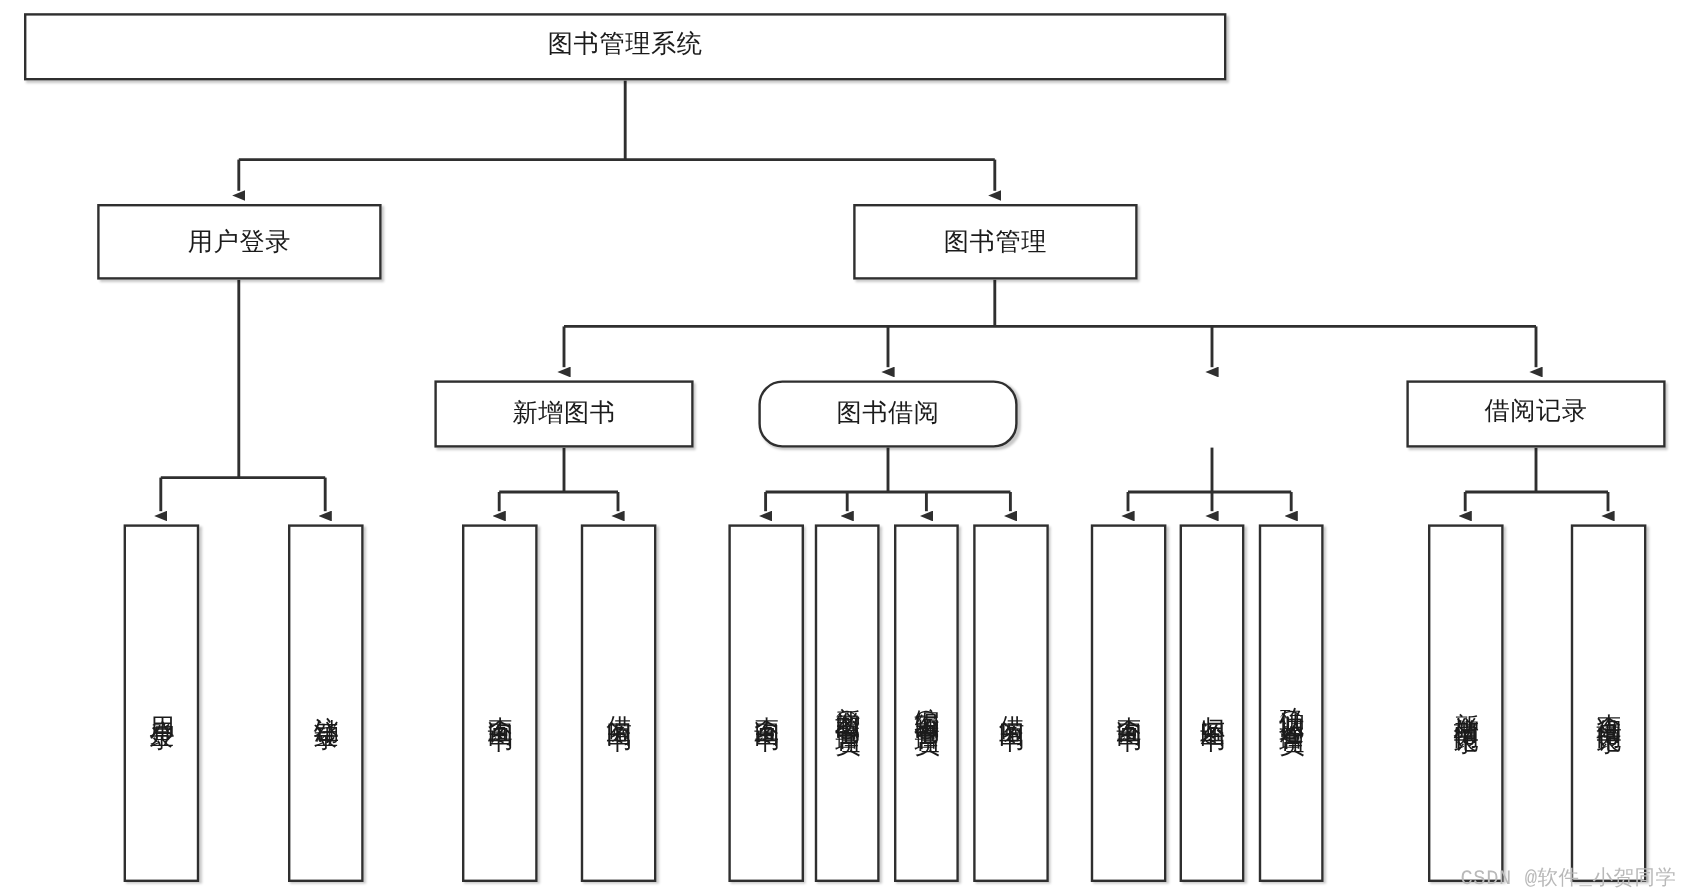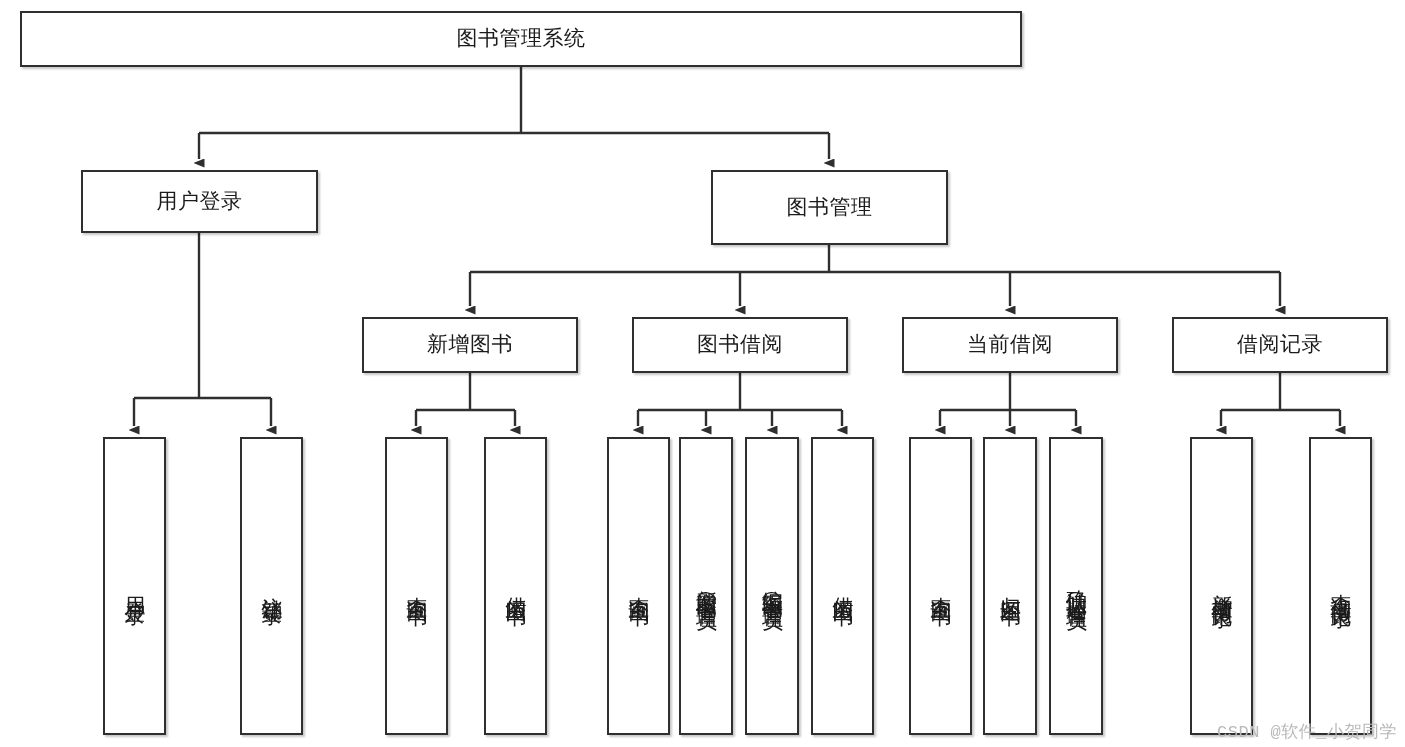--- a/index.html
+++ b/index.html
@@ -110,40 +110,37 @@
         <line x1="940" y1="410" x2="940" y2="426" marker-end="url(#arrowhead)"></line>
         <line x1="1010" y1="410" x2="1010" y2="426" marker-end="url(#arrowhead)"></line>
         <line x1="1076" y1="410" x2="1076" y2="426" marker-end="url(#arrowhead)"></line>
         <line x1="1280" y1="373" x2="1280" y2="410"></line>
         <line x1="1221" y1="410" x2="1340" y2="410"></line>
         <line x1="1221" y1="410" x2="1221" y2="426" marker-end="url(#arrowhead)"></line>
         <line x1="1340" y1="410" x2="1340" y2="426" marker-end="url(#arrowhead)"></line>
       </g>
   </svg>
 
-  <div class="node horiz" style="left: 20px; top: 11px; width: 1002px; height: 56px;">
+  <div class="node horiz" style="left: 20px; top: 11px; width: 1002px; height: 56px; font-family: Liberation Mono, monospace;">
     <span>图书管理系统</span>
   </div>
 
   <div class="node horiz" style="left: 81px; top: 170px; width: 237px; height: 63px;">
       <span>用户登录</span>
     </div>
-    <div class="node horiz" style="left: 711px; top: 170px; width: 237px; height: 75px;">
+    <div class="node horiz" style="left: 711px; top: 170px; width: 237px; height: 63px;">
       <span>图书管理</span>
     </div>
     <div class="node horiz" style="left: 362px; top: 317px; width: 216px; height: 56px;">
       <span>新增图书</span>
     </div>
-    <div class="node horiz" style="left: 632px; top: 317px; width: 216px; height: 56px;">
+    <div class="node horiz" style="left: 632px; top: 317px; width: 216px; height: 56px; border-radius: 20px;">
       <span>图书借阅</span>
     </div>
-    <div class="node horiz" style="left: 902px; top: 317px; width: 216px; height: 56px;">
-      <span>当前借阅</span>
-    </div>
-    <div class="node horiz" style="left: 1172px; top: 317px; width: 216px; height: 56px;">
+    <div class="node horiz" style="left: 1172px; top: 317px; width: 216px; height: 56px; font-family: Liberation Mono, monospace;">
       <span>借阅记录</span>
     </div>
     <div class="node vert" style="left: 103px; top: 437px; width: 63px; height: 298px;">
       <span class="vlabel">用户登录</span>
     </div>
     <div class="node vert" style="left: 240px; top: 437px; width: 63px; height: 298px;">
       <span class="vlabel">注销登录</span>
     </div>
     <div class="node vert" style="left: 385px; top: 437px; width: 63px; height: 298px;">
       <span class="vlabel">查询图书</span>

